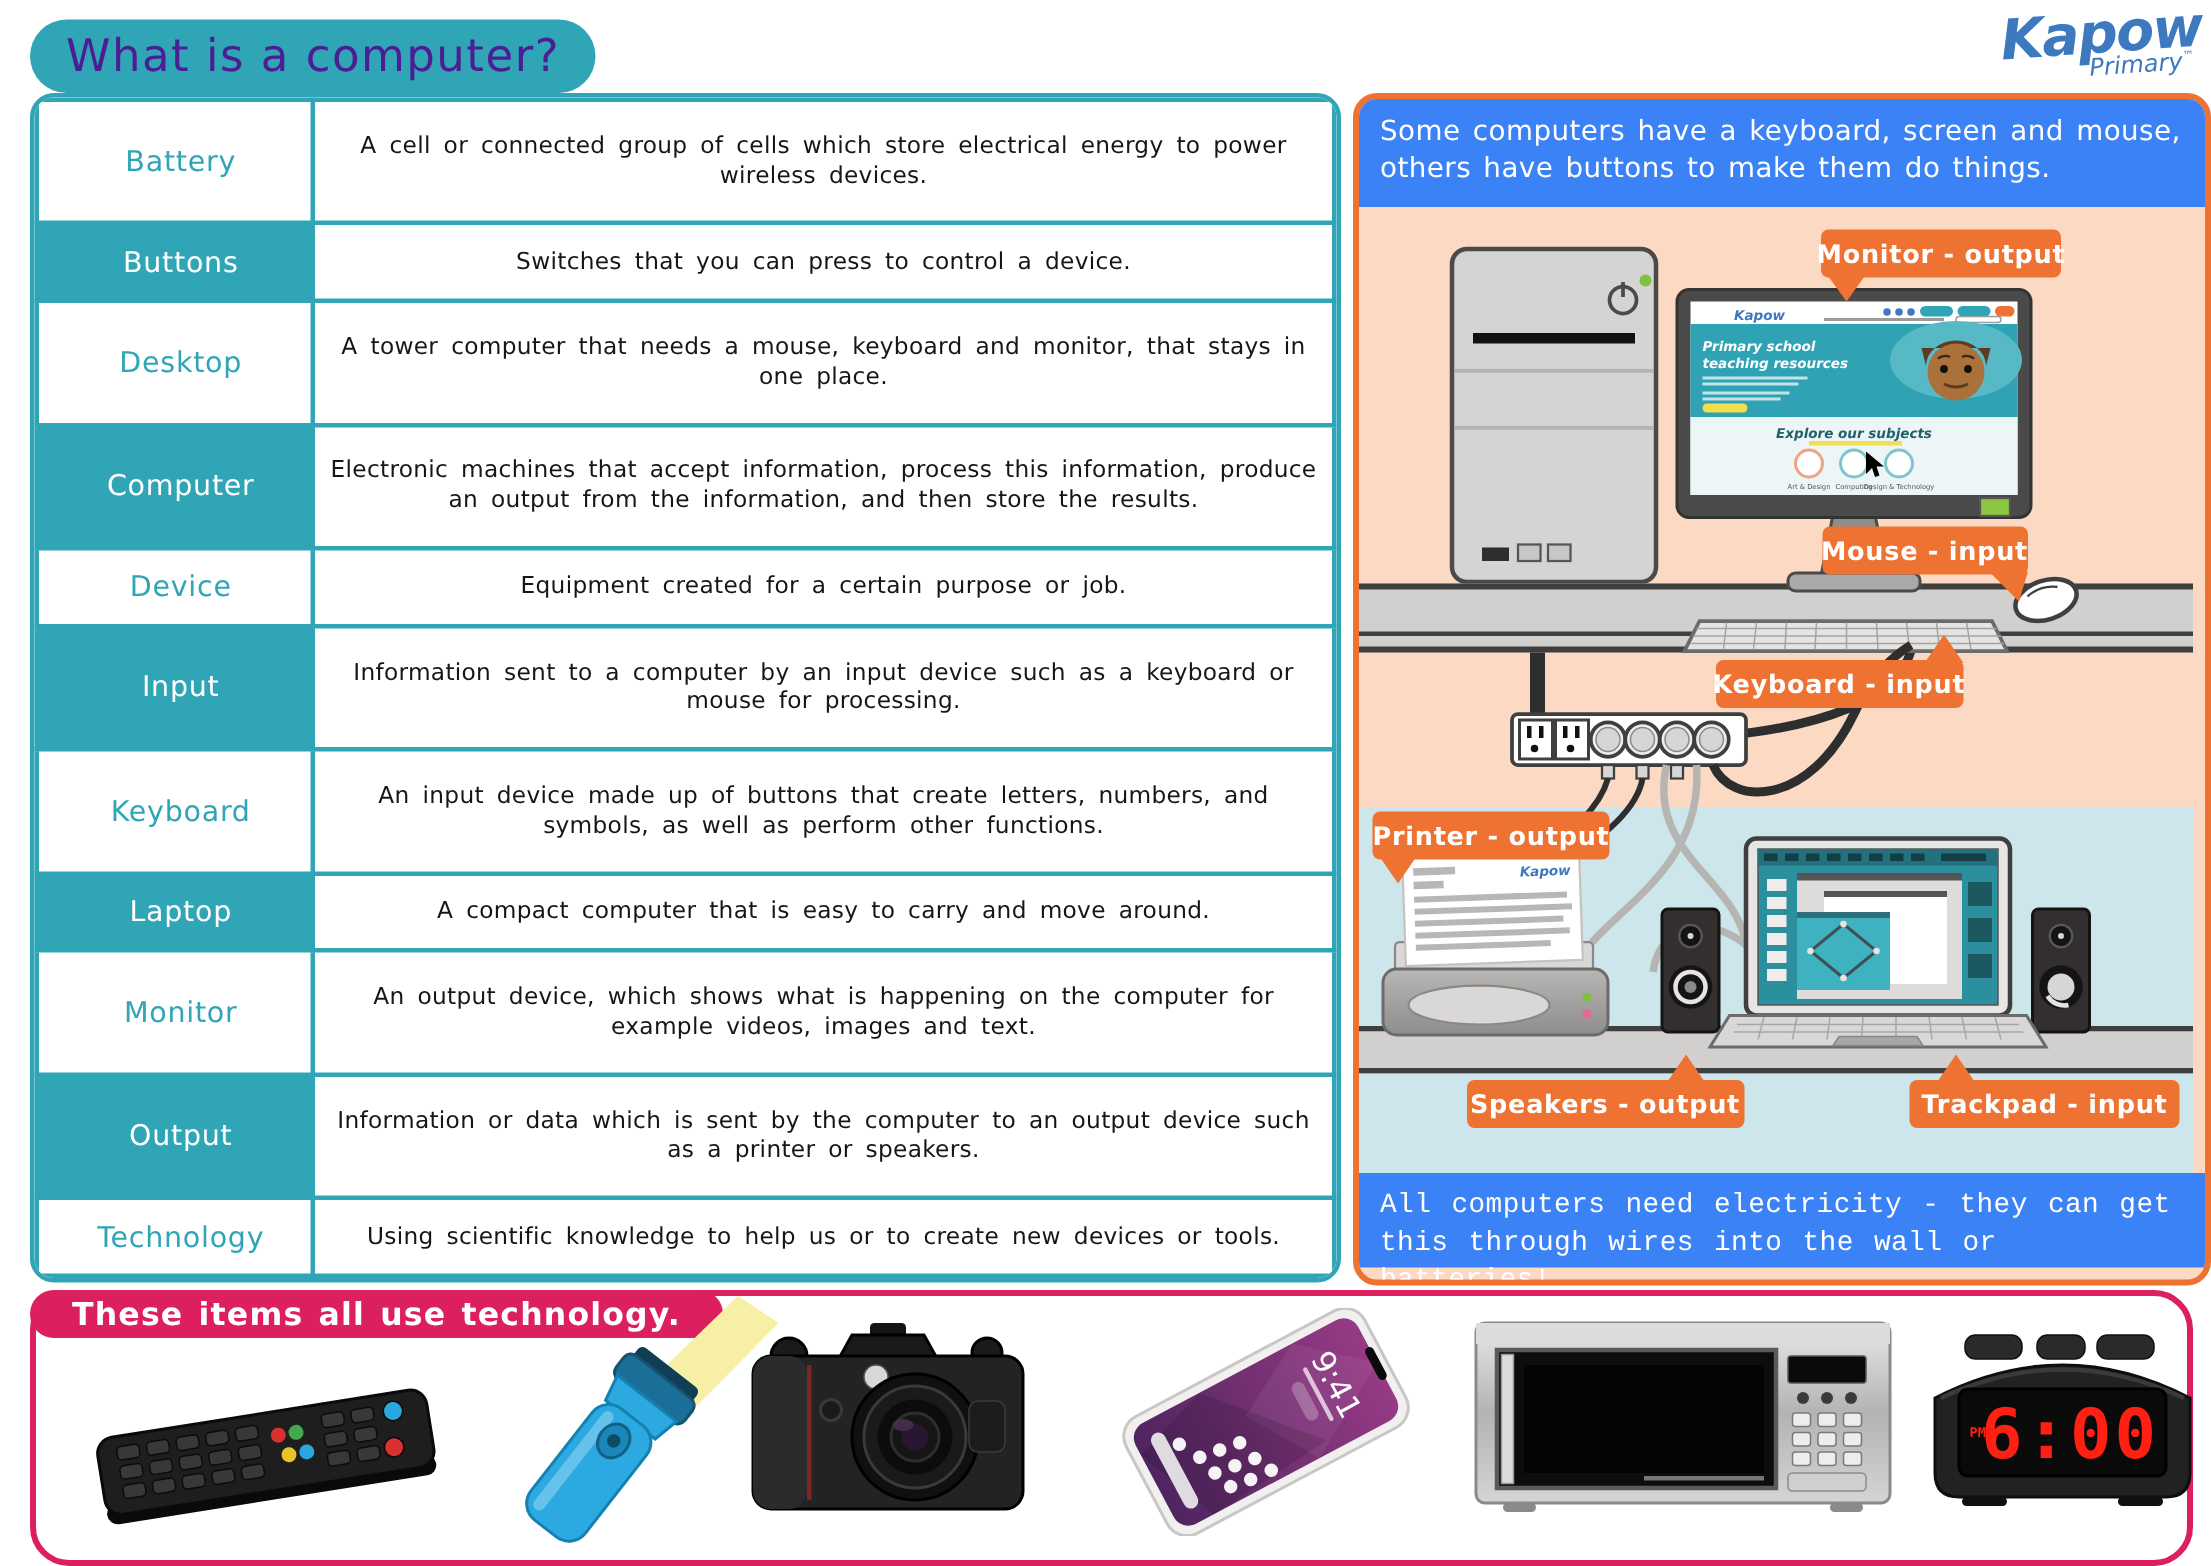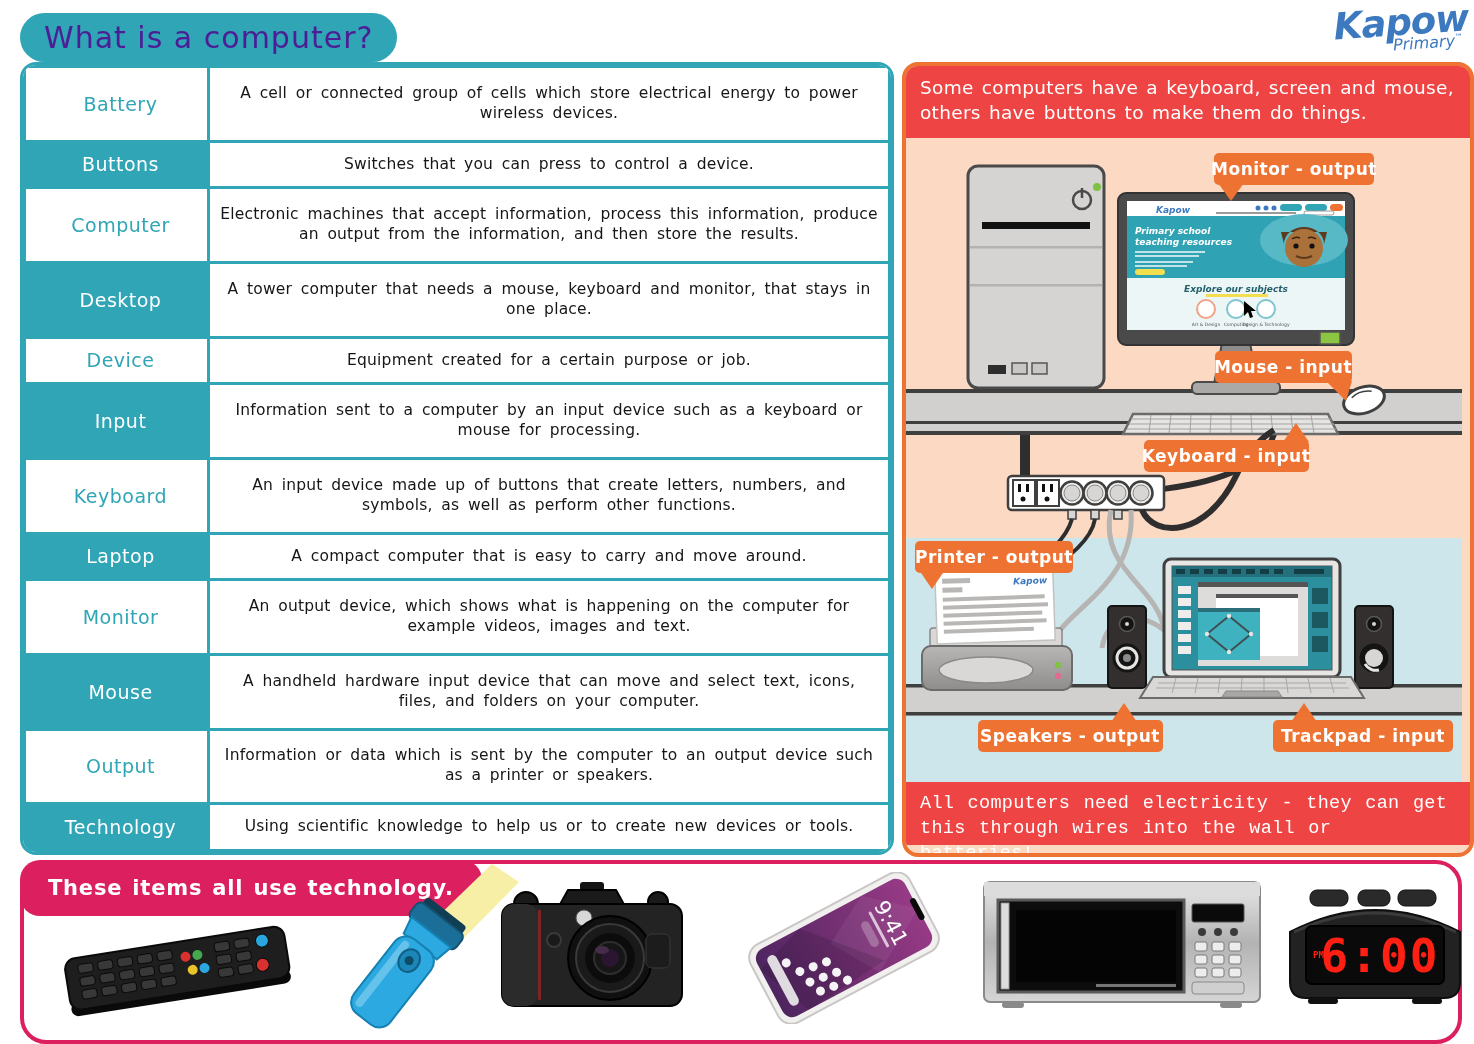--- a/index.html
+++ b/index.html
@@ -26,35 +26,35 @@
   .glossary col.c-term{width:184px;}
   .glossary td{border:3px solid #2FA5B6;vertical-align:middle;}
   td.term{font-size:19px;color:#2FA5B6;background:#fff;padding:4px 6px 4px 14px;letter-spacing:.5px;}
   tr:nth-child(even) td.term{background:#2FA5B6;color:#ffffff;}
   td.def{font-size:15.5px;color:#161616;background:#fff;padding:5px 10px;
          line-height:1.28;word-spacing:3.5px;letter-spacing:.2px;}
 
   
   .kf{position:absolute;left:902px;top:62px;width:564px;height:787px;
       border:4px solid #EE7231;border-radius:16px;overflow:hidden;background:#FBD9C3;}
-  .kf-band{background:#ef4444;color:#fff;font-size:18.5px;line-height:1.35;
+  .kf-band{background:#3b82f6;color:#fff;font-size:18.5px;line-height:1.35;
            padding:10px 14px;word-spacing:2px;letter-spacing:.3px;}
   .kf-band.top{height:52px;}
   .kf-band.bottom{height:43px;font-family:Liberation Mono, monospace;}
   .kf-scene{display:block;}
 
   svg text{font-family:"DejaVu Sans",sans-serif;}
   .tag-text{fill:#fff;font-size:17px;font-weight:bold;text-anchor:middle;letter-spacing:.5px;}
   .scr-h{fill:#fff;font-style:italic;font-weight:bold;}
 
   
   .banner{position:absolute;left:20px;top:860px;width:1434px;height:176px;
           border:4px solid #DC1F5E;border-radius:26px;background:#fff;}
   .banner-label{position:absolute;left:-4px;top:-4px;background:#DC1F5E;color:#fff;
-                font-size:21px;font-weight:bold;padding:16px 28px;border-radius:20px;
+                font-size:21px;font-weight:bold;padding:4px 28px;border-radius:20px;
                 letter-spacing:.8px;word-spacing:2px;}
   .item{position:absolute;}
   .seg{font-family:"DejaVu Sans Mono",monospace;font-weight:bold;}
 </style>
 </head>
 <body>
 
 <div id="poster">
 
   <div class="pill teal">What is a computer?</div>
@@ -73,50 +73,46 @@
       <tbody>
         <tr>
             <td class="term">Battery</td>
             <td class="def">A cell or connected group of cells which store electrical energy to power wireless devices.</td>
           </tr>
         <tr>
             <td class="term">Buttons</td>
             <td class="def">Switches that you can press to control a device.</td>
           </tr>
         <tr>
+            <td class="term">Desktop</td>
+            <td class="def">A tower computer that needs a mouse, keyboard and monitor, that stays in one place.</td>
+          </tr>
+        <tr>
             <td class="term">Computer</td>
             <td class="def">Electronic machines that accept information, process this information, produce an output from the information, and then store the results.</td>
           </tr>
         <tr>
-            <td class="term">Desktop</td>
-            <td class="def">A tower computer that needs a mouse, keyboard and monitor, that stays in one place.</td>
-          </tr>
-        <tr>
             <td class="term">Device</td>
             <td class="def">Equipment created for a certain purpose or job.</td>
           </tr>
         <tr>
             <td class="term">Input</td>
             <td class="def">Information sent to a computer by an input device such as a keyboard or mouse for processing.</td>
           </tr>
         <tr>
             <td class="term">Keyboard</td>
             <td class="def">An input device made up of buttons that create letters, numbers, and symbols, as well as perform other functions.</td>
           </tr>
         <tr>
             <td class="term">Laptop</td>
             <td class="def">A compact computer that is easy to carry and move around.</td>
           </tr>
         <tr>
             <td class="term">Monitor</td>
             <td class="def">An output device, which shows what is happening on the computer for example videos, images and text.</td>
-          </tr>
-        <tr>
-            <td class="term">Mouse</td>
-            <td class="def">A handheld hardware input device that can move and select text, icons, files, and folders on your computer.</td>
           </tr>
         <tr>
             <td class="term">Output</td>
             <td class="def">Information or data which is sent by the computer to an output device such as a printer or speakers.</td>
           </tr>
         <tr>
             <td class="term">Technology</td>
             <td class="def">Using scientific knowledge to help us or to create new devices or tools.</td>
           </tr>
       </tbody>

